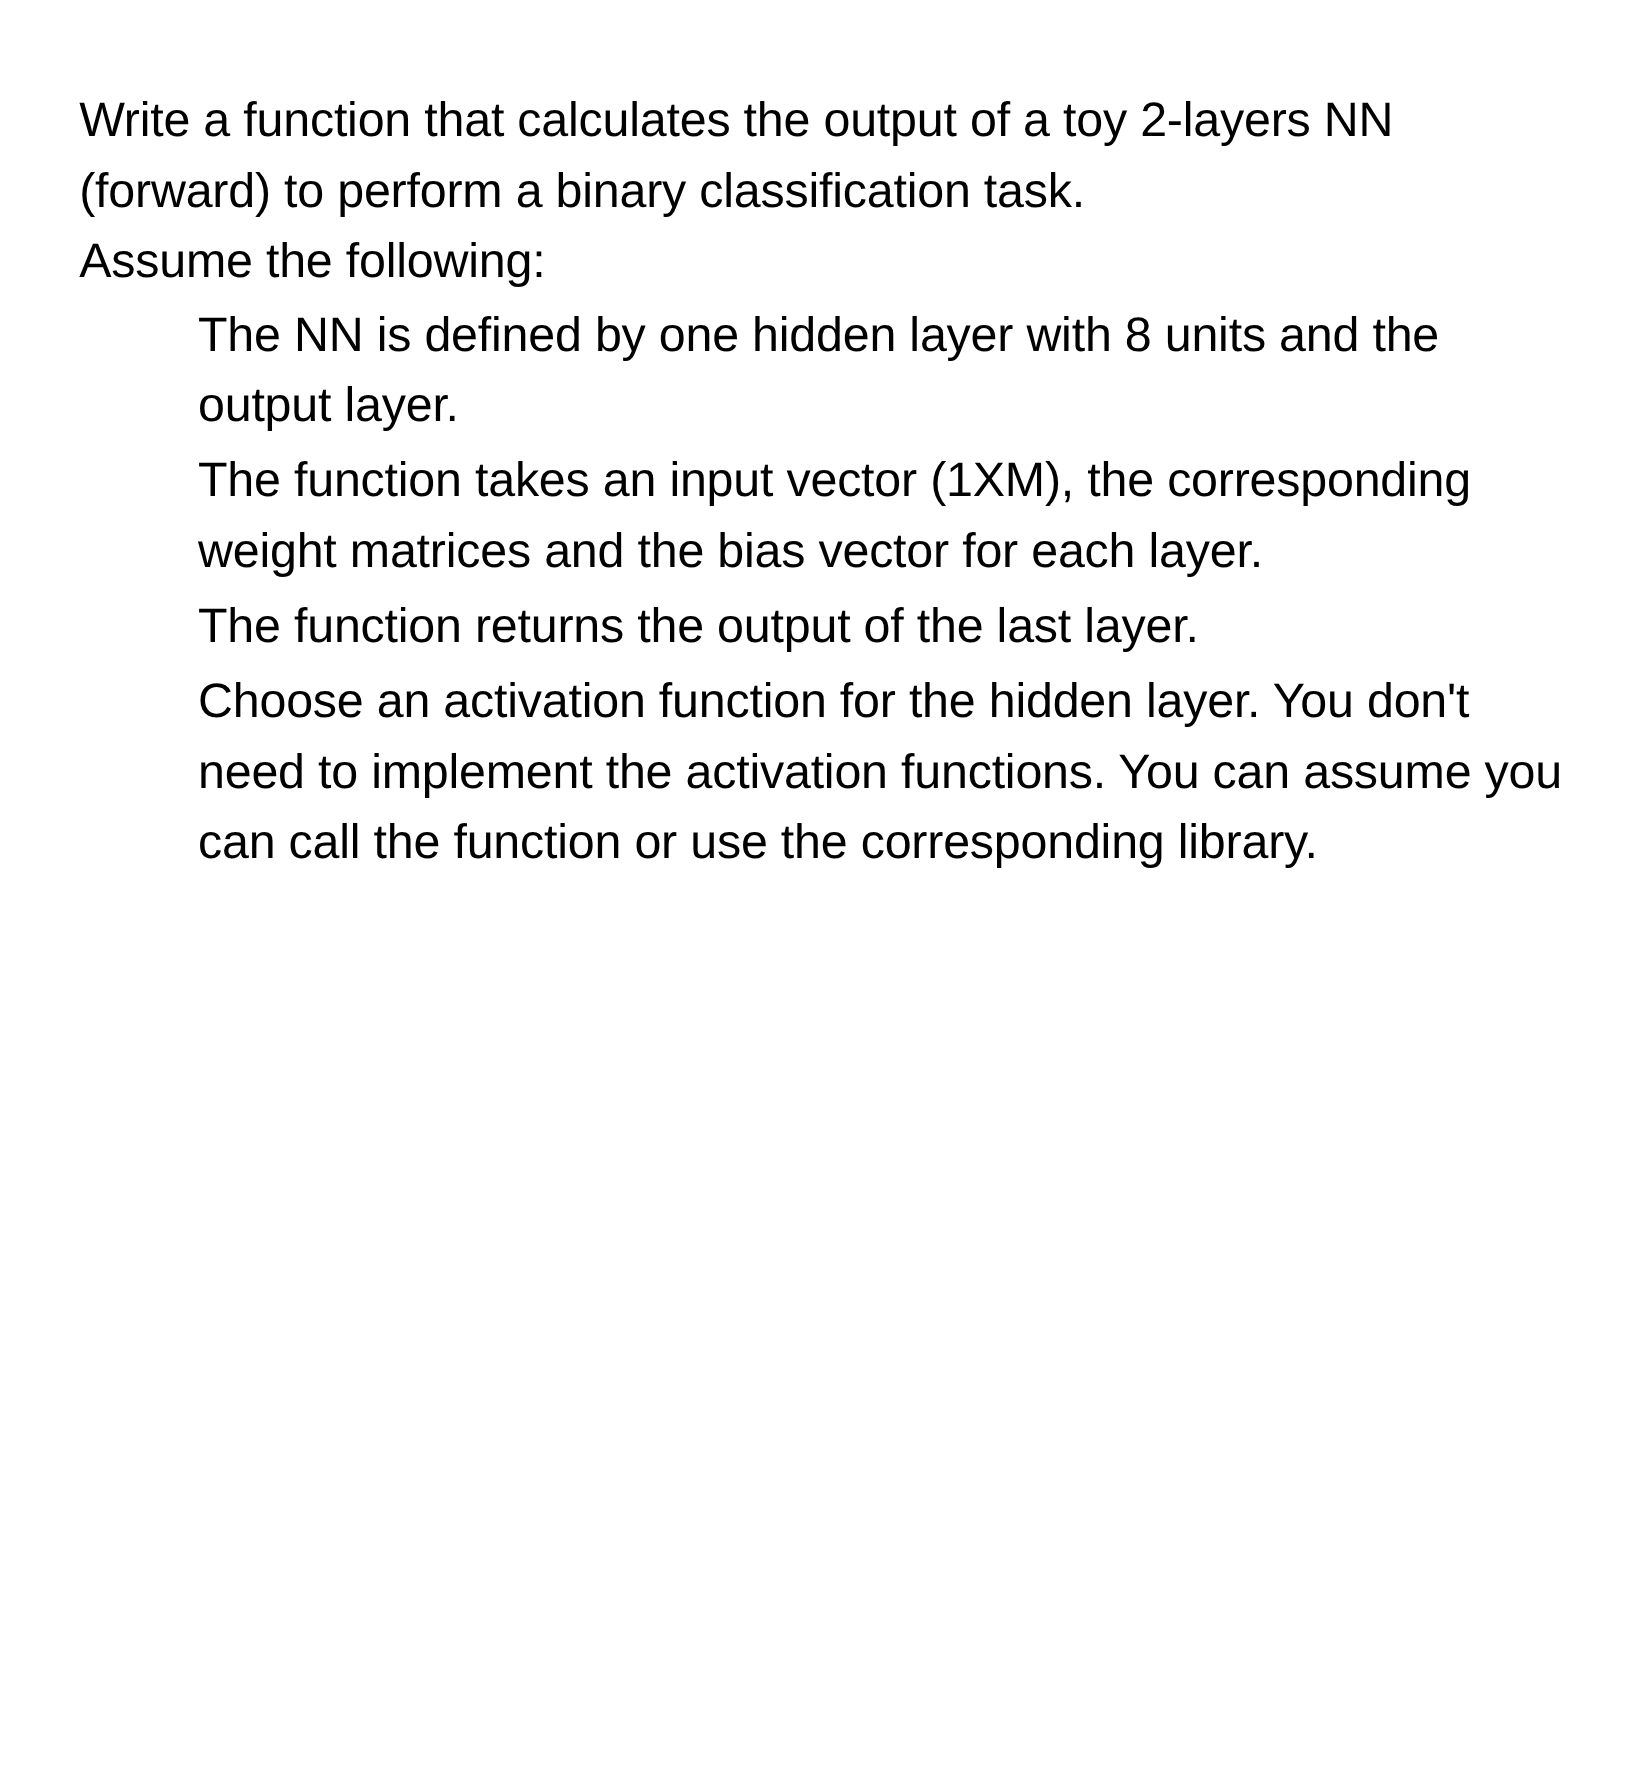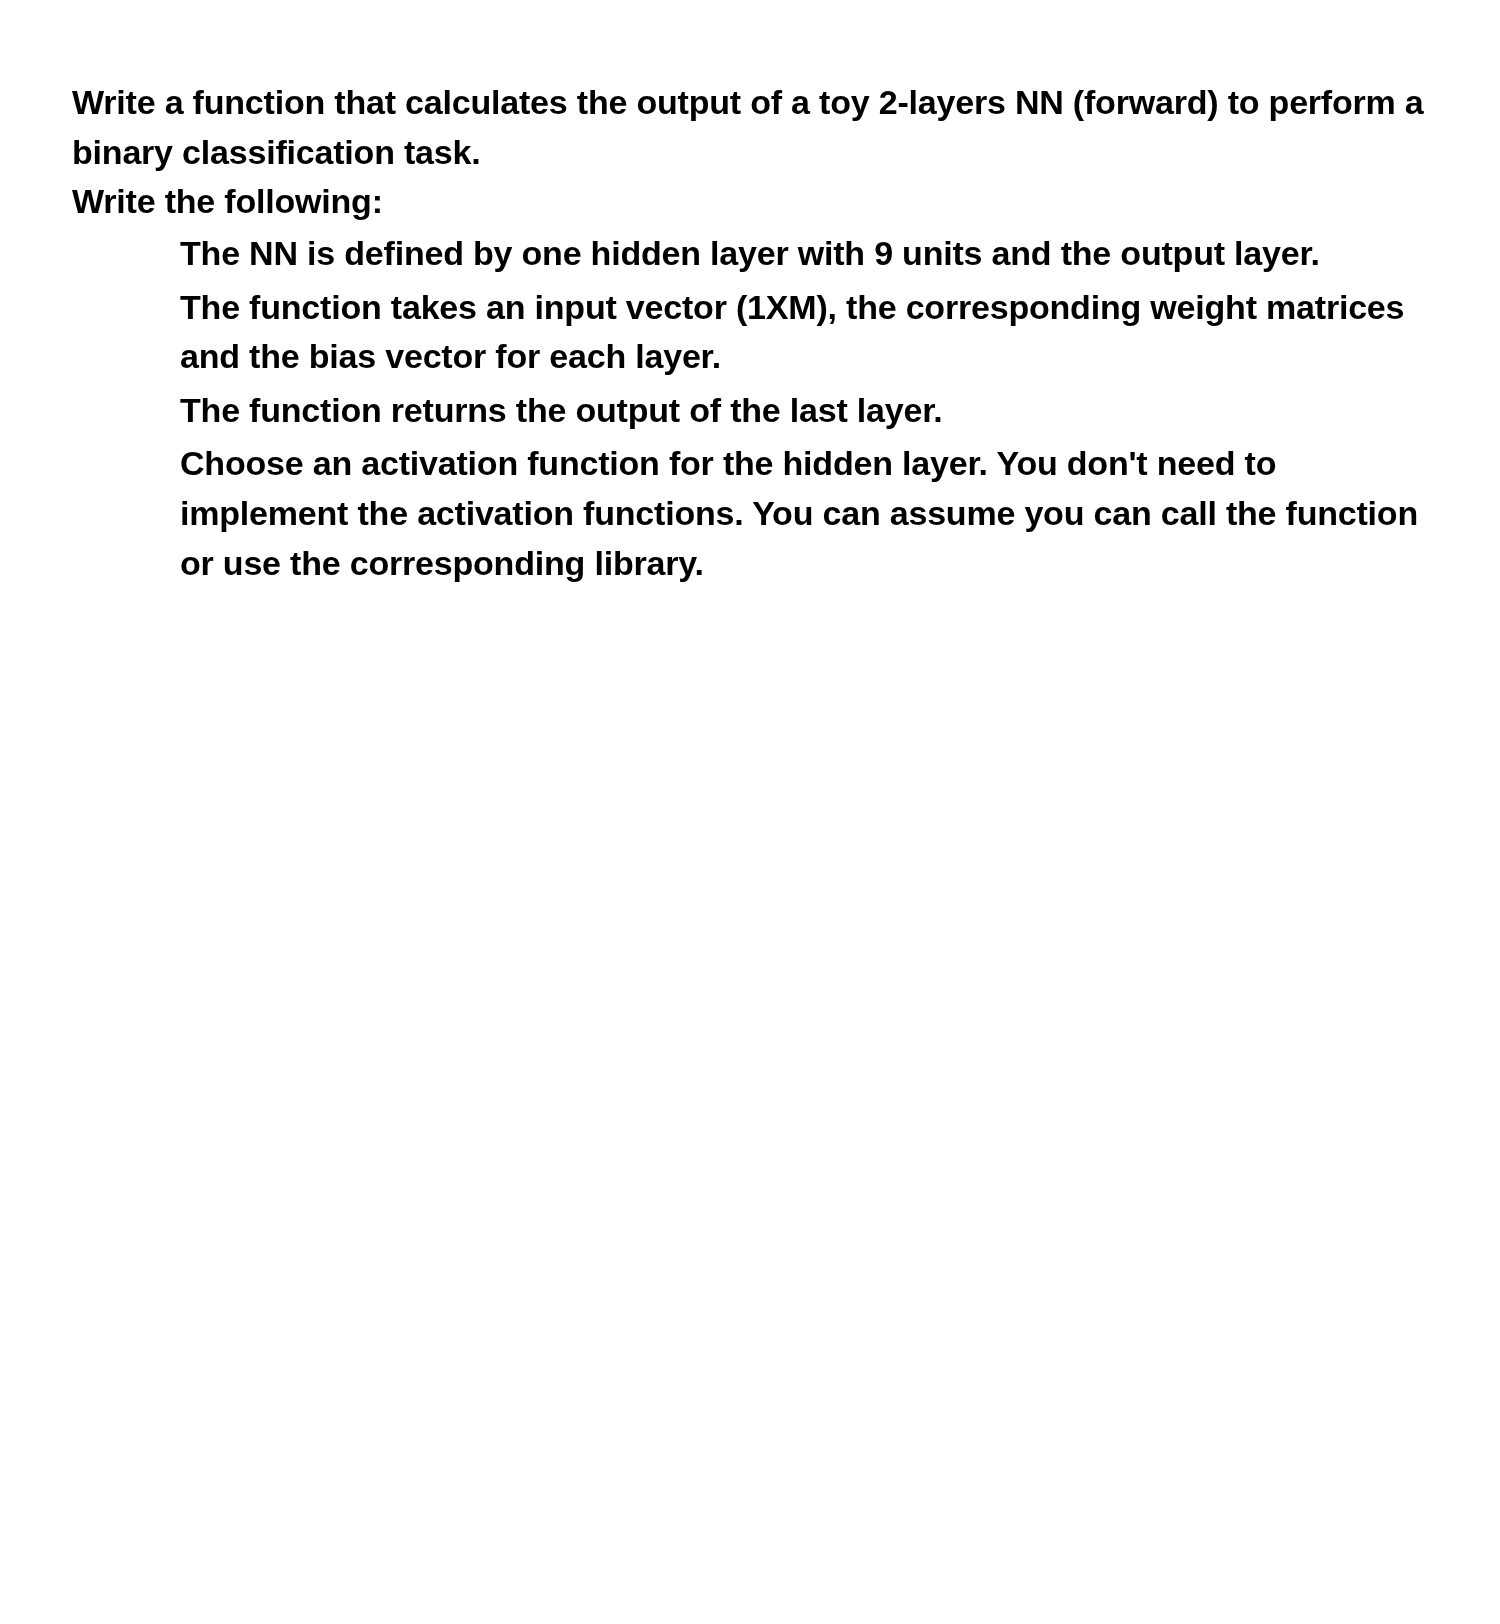--- a/index.html
+++ b/index.html
@@ -9,43 +9,43 @@
     }
     body {
       background: #ffffff;
       font-family: -apple-system, BlinkMacSystemFont, "Segoe UI", Helvetica, Arial, sans-serif;
       width: 1500px;
       height: 1624px;
       padding: 78px 72px;
       color: #000000;
     }
     .content {
-      font-size: 34px;
+      font-size: 44px;
       line-height: 1.46;
       letter-spacing: -0.2px;
-      font-weight: 700;
+      font-weight: 400;
     }
     .intro {
       margin-bottom: 0;
     }
     .bullets {
       padding-left: 108px;
       margin-top: 2px;
     }
     .bullet-item {
       margin-bottom: 4px;
     }
   </style>
 </head>
 <body>
 
 <div class="content">
   <div class="intro">
     <div>Write a function that calculates the output of a toy 2-layers NN (forward) to perform a binary classification task.</div>
-    <div>Write the following:</div>
+    <div>Assume the following:</div>
   </div>
   <div class="bullets">
-    <div class="bullet-item">The NN is defined by one hidden layer with 9 units and the output layer.</div>
+    <div class="bullet-item">The NN is defined by one hidden layer with 8 units and the output layer.</div>
     <div class="bullet-item">The function takes an input vector (1XM), the corresponding weight matrices and the bias vector for each layer.</div>
     <div class="bullet-item">The function returns the output of the last layer.</div>
     <div class="bullet-item">Choose an activation function for the hidden layer. You don't need to implement the activation functions. You can assume you can call the function or use the corresponding library.</div>
   </div>
 </div>
 
 </body></html>

